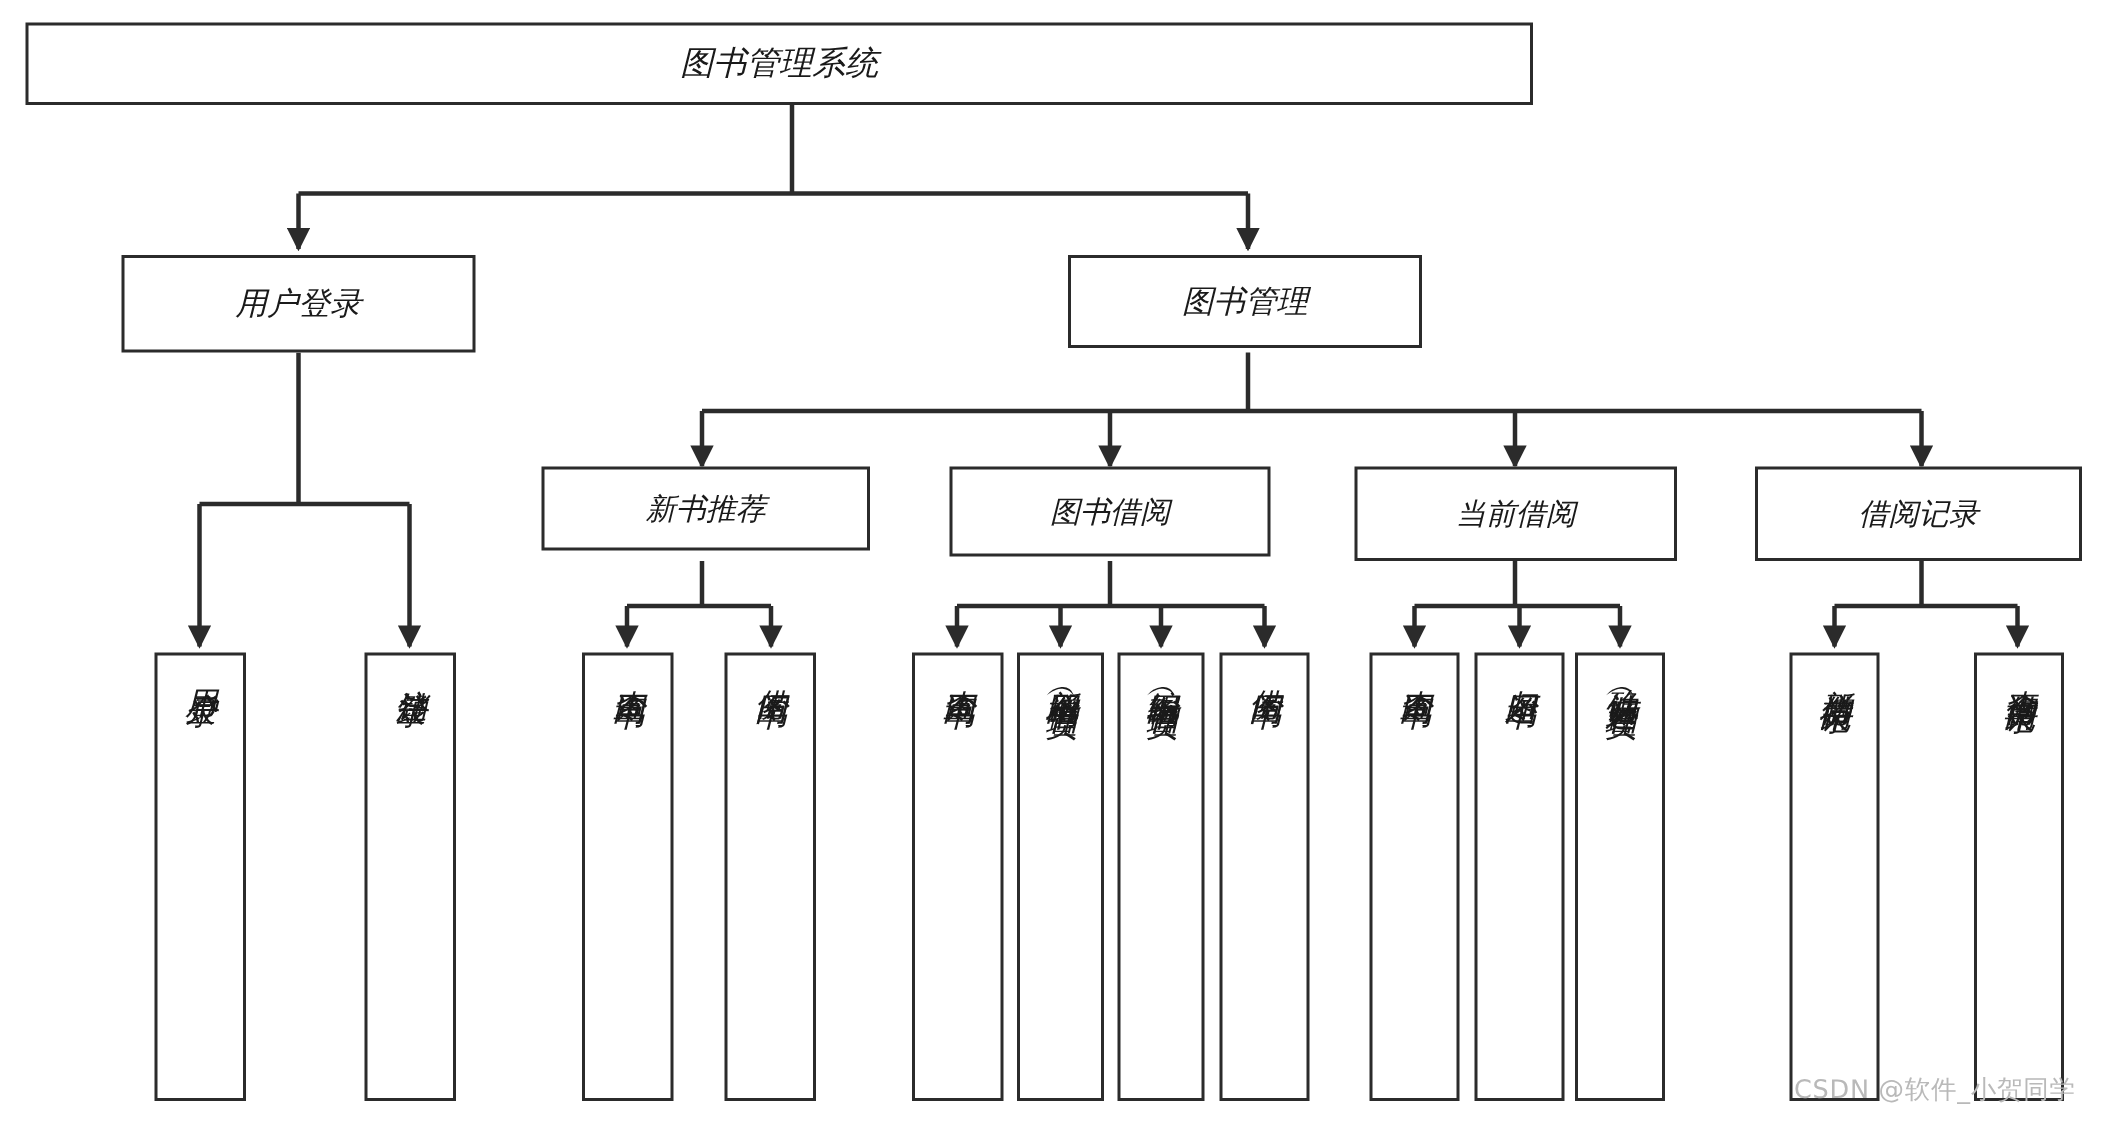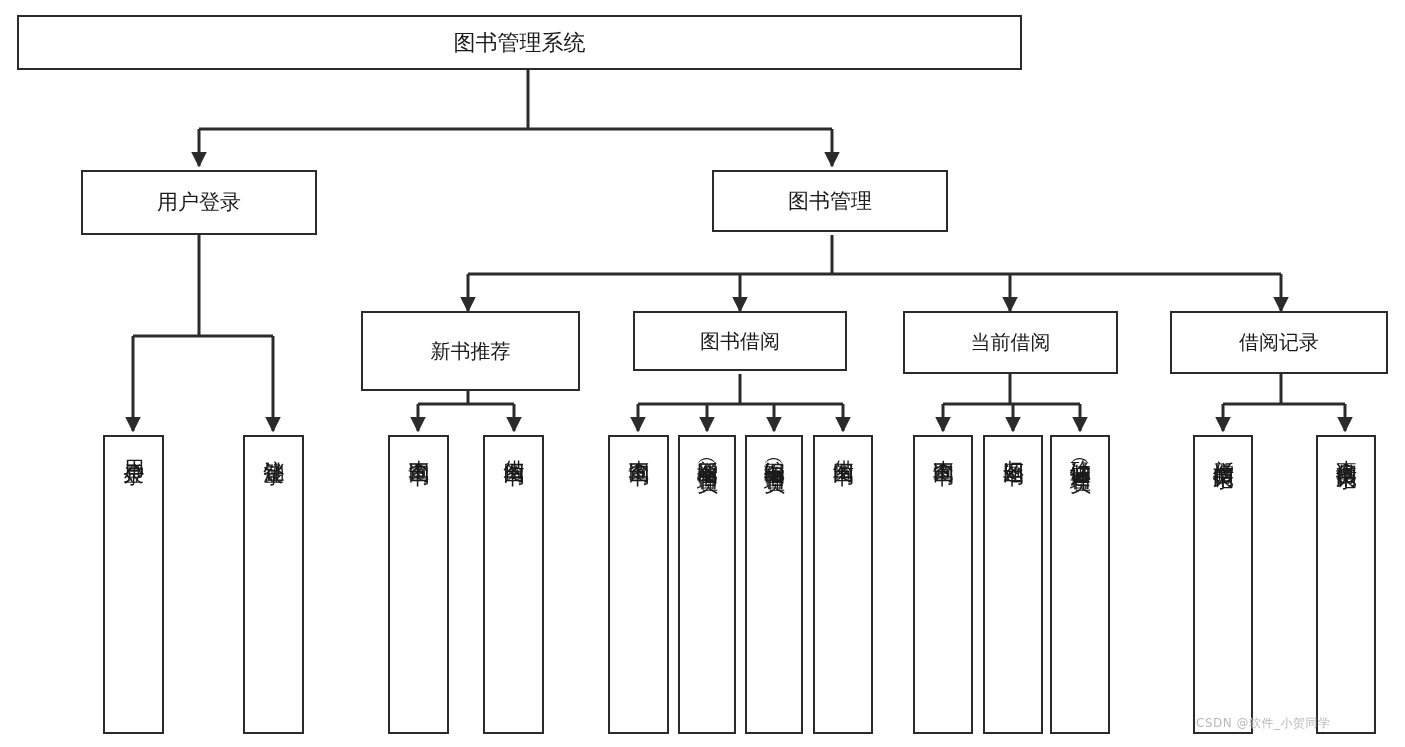--- a/index.html
+++ b/index.html
@@ -35,39 +35,40 @@
     justify-content: center;
     color: #1a1a1a;
     z-index: 2;
   }
   .node-label {
     display: block;
     text-align: left;
     line-height: 1.05;
     white-space: nowrap;
     color: #1a1a1a;
+    font-style: italic;
   }
   .node.root .node-label { font-size: 22px; }
   .node.level2 .node-label { font-size: 21px; }
   .node.level3 .node-label { font-size: 20px; }
   .node.leaf {
     align-items: flex-start;
     padding-top: 6px;
   }
   .node.leaf .node-label {
     font-size: 21px;
     writing-mode: vertical-rl;
     text-orientation: upright;
     letter-spacing: 2px;
     line-height: 1;
     white-space: nowrap;
   }
   .watermark {
     position: absolute;
-    font-size: 12px;
+    font-size: 17px;
     color: #b9b9b9;
     white-space: nowrap;
     z-index: 3;
     letter-spacing: 0.5px;
   }
 </style>
 </head>
 <body>
 
 <div id="canvas">
@@ -129,21 +130,21 @@
     <span class="node-label">图书管理系统</span>
   </div>
 
   <div class="node level2" style="left:81px; top:170px; width:236px; height:65px;">
     <span class="node-label">用户登录</span>
   </div>
   <div class="node level2" style="left:712px; top:170px; width:236px; height:62px;">
     <span class="node-label">图书管理</span>
   </div>
 
-  <div class="node level3" style="left:361px; top:311px; width:219px; height:80px;">
+  <div class="node level3" style="left:361px; top:311px; width:219px; height:56px;">
     <span class="node-label">新书推荐</span>
   </div>
   <div class="node level3" style="left:633px; top:311px; width:214px; height:60px;">
     <span class="node-label">图书借阅</span>
   </div>
   <div class="node level3" style="left:903px; top:311px; width:215px; height:63px;">
     <span class="node-label">当前借阅</span>
   </div>
   <div class="node level3" style="left:1170px; top:311px; width:218px; height:63px;">
     <span class="node-label">借阅记录</span>

